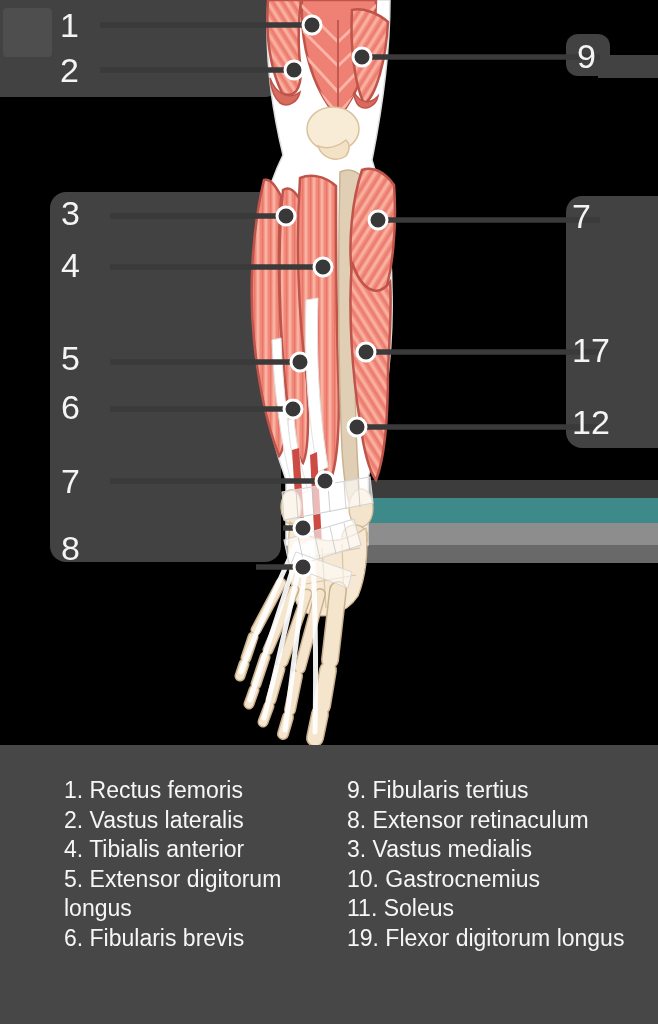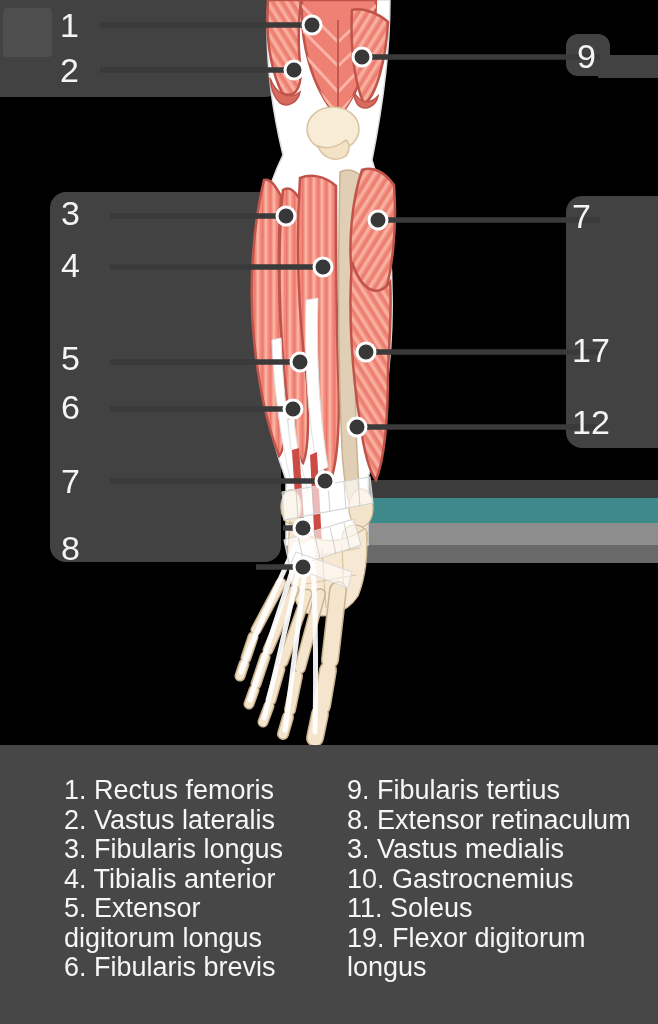--- a/index.html
+++ b/index.html
@@ -21,21 +21,21 @@
   #band-mid{left:362px;top:545px;width:296px;height:18px;background:#696969;}
   #band-step{left:352px;top:545px;width:10px;height:17px;background:#4a4a4a;}
   svg.layer{position:absolute;left:0;top:0;}
   .num{
     position:absolute;color:#f4f4f4;font-size:34px;line-height:34px;
     font-weight:400;letter-spacing:0;user-select:none;
   }
   #legend{
     position:absolute;left:0;top:745px;width:658px;height:279px;background:#474747;
   }
-  .legend-col{position:absolute;top:31px;color:#f6f6f6;font-size:27px;line-height:29.5px;font-weight:400;}
+  .legend-col{position:absolute;top:31px;color:#f6f6f6;font-size:23px;line-height:29.5px;font-weight:400;}
   #legend-col-left{left:64px;width:255px;}
   #legend-col-right{left:347px;width:300px;}
   .legend-item{margin:0;}
 </style>
 </head>
 <body>
 
 <div id="screen">
 
   <div class="band" id="band-dark"></div>
@@ -261,21 +261,20 @@
   <div class="num" style="left:61px;top:531px">8</div>
   <div class="num" style="left:577px;top:39px">9</div>
   <div class="num" style="left:572px;top:199px">7</div>
   <div class="num" style="left:572px;top:333px">17</div>
   <div class="num" style="left:572px;top:405px">12</div>
 
   <div id="legend">
     <div class="legend-col" id="legend-col-left">
       <p class="legend-item">1. Rectus femoris</p>
       <p class="legend-item">2. Vastus lateralis</p>
-      <p class="legend-item">3. Fibularis longus</p>
       <p class="legend-item">4. Tibialis anterior</p>
       <p class="legend-item">5. Extensor digitorum longus</p>
       <p class="legend-item">6. Fibularis brevis</p>
     </div>
     <div class="legend-col" id="legend-col-right">
       <p class="legend-item">9. Fibularis tertius</p>
       <p class="legend-item">8. Extensor retinaculum</p>
       <p class="legend-item">3. Vastus medialis</p>
       <p class="legend-item">10. Gastrocnemius</p>
       <p class="legend-item">11. Soleus</p>

